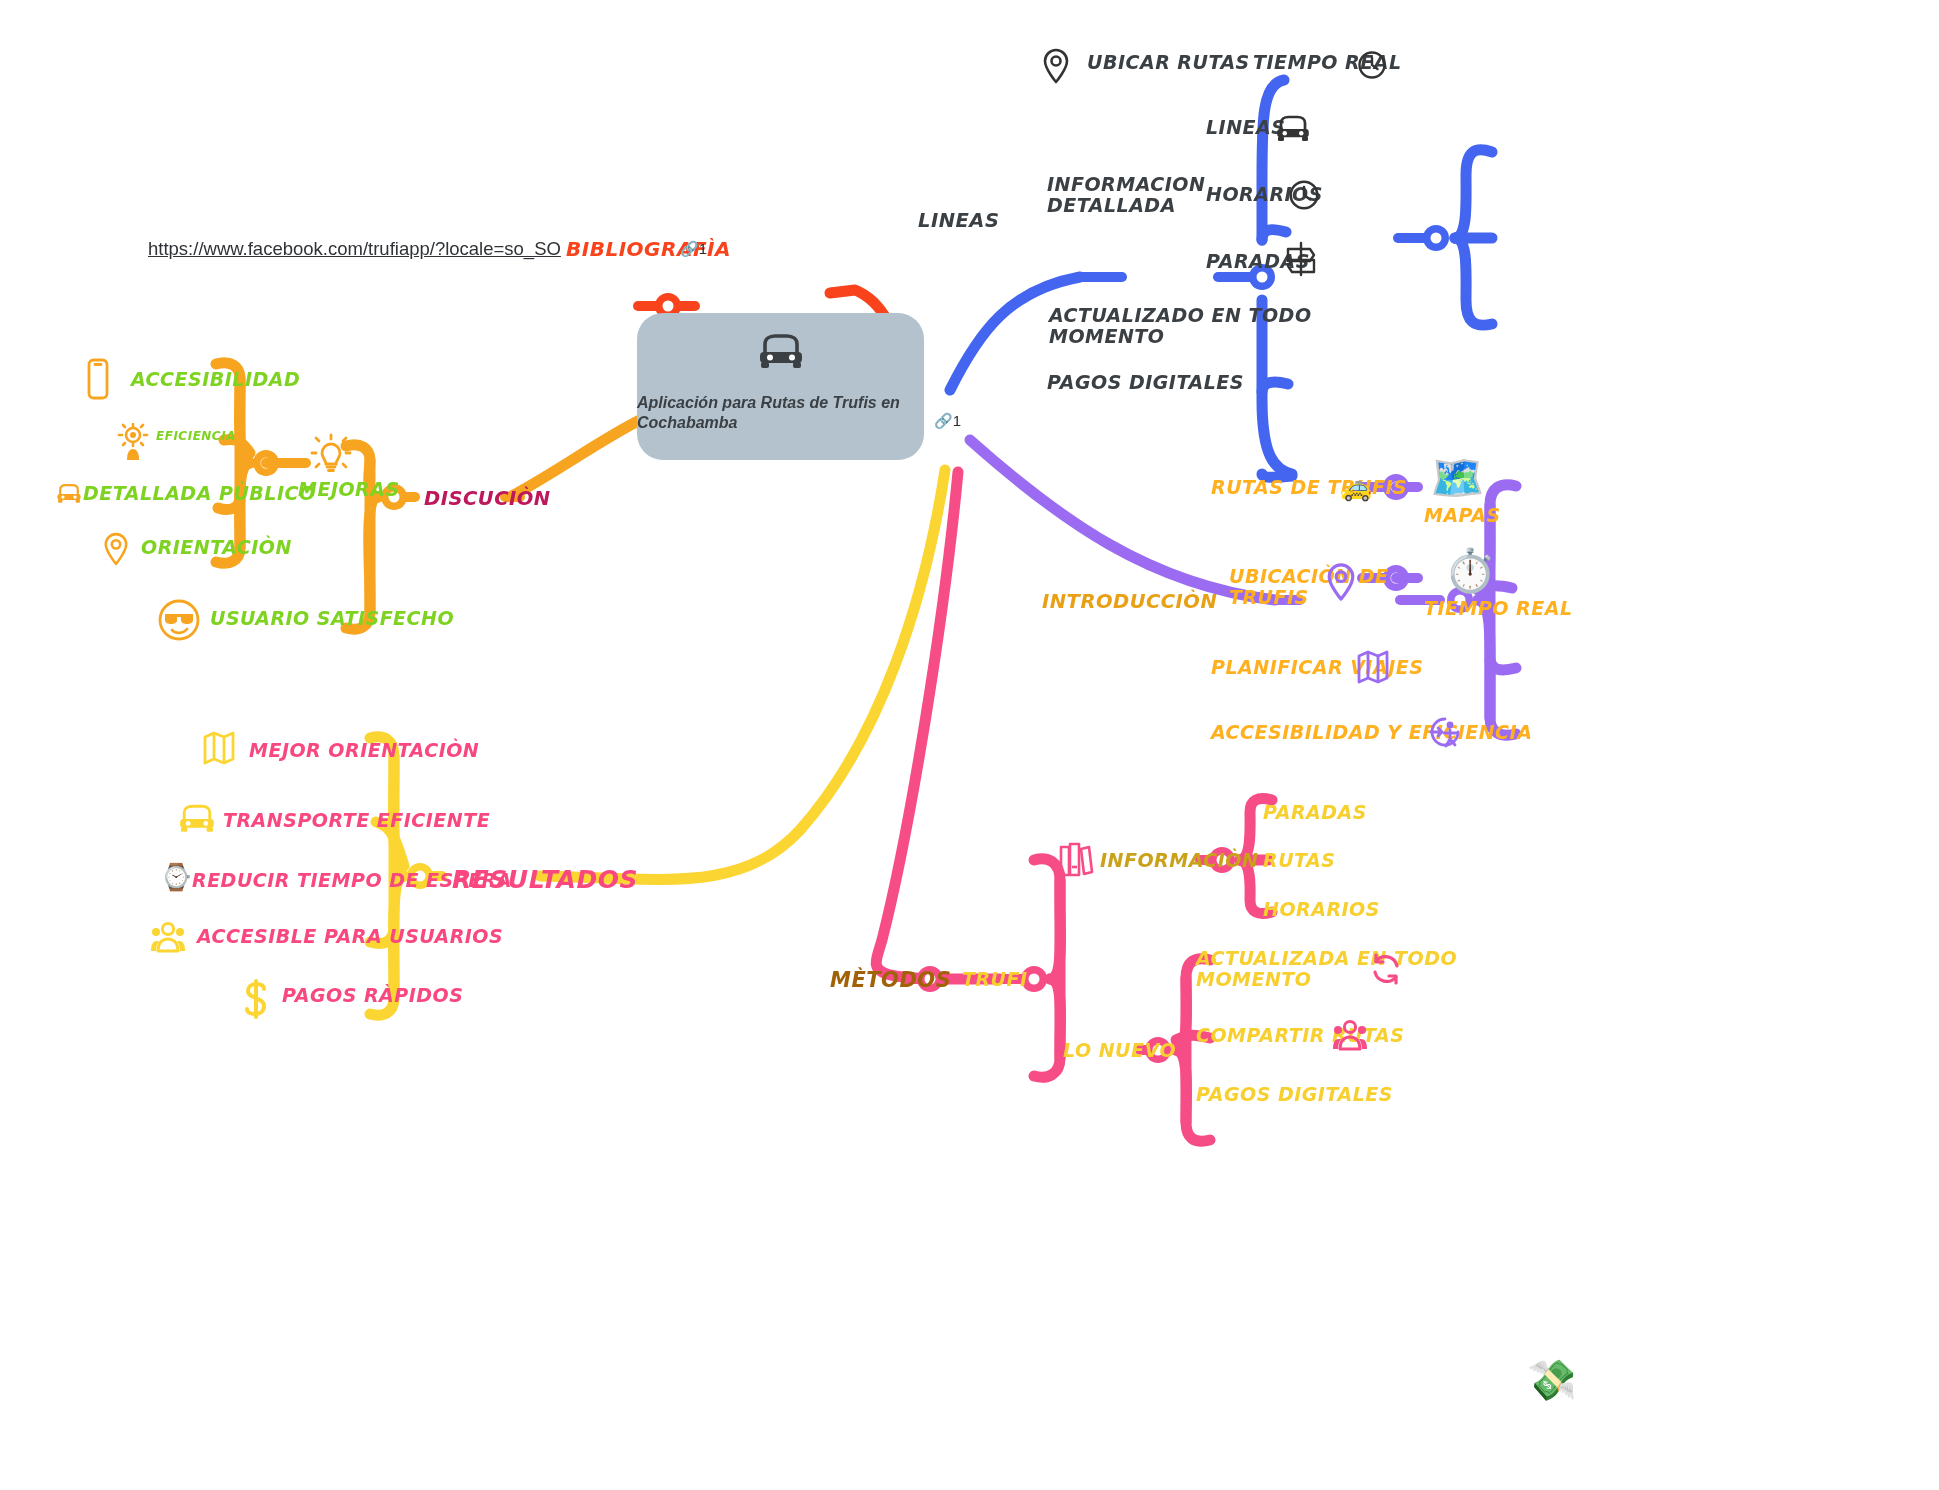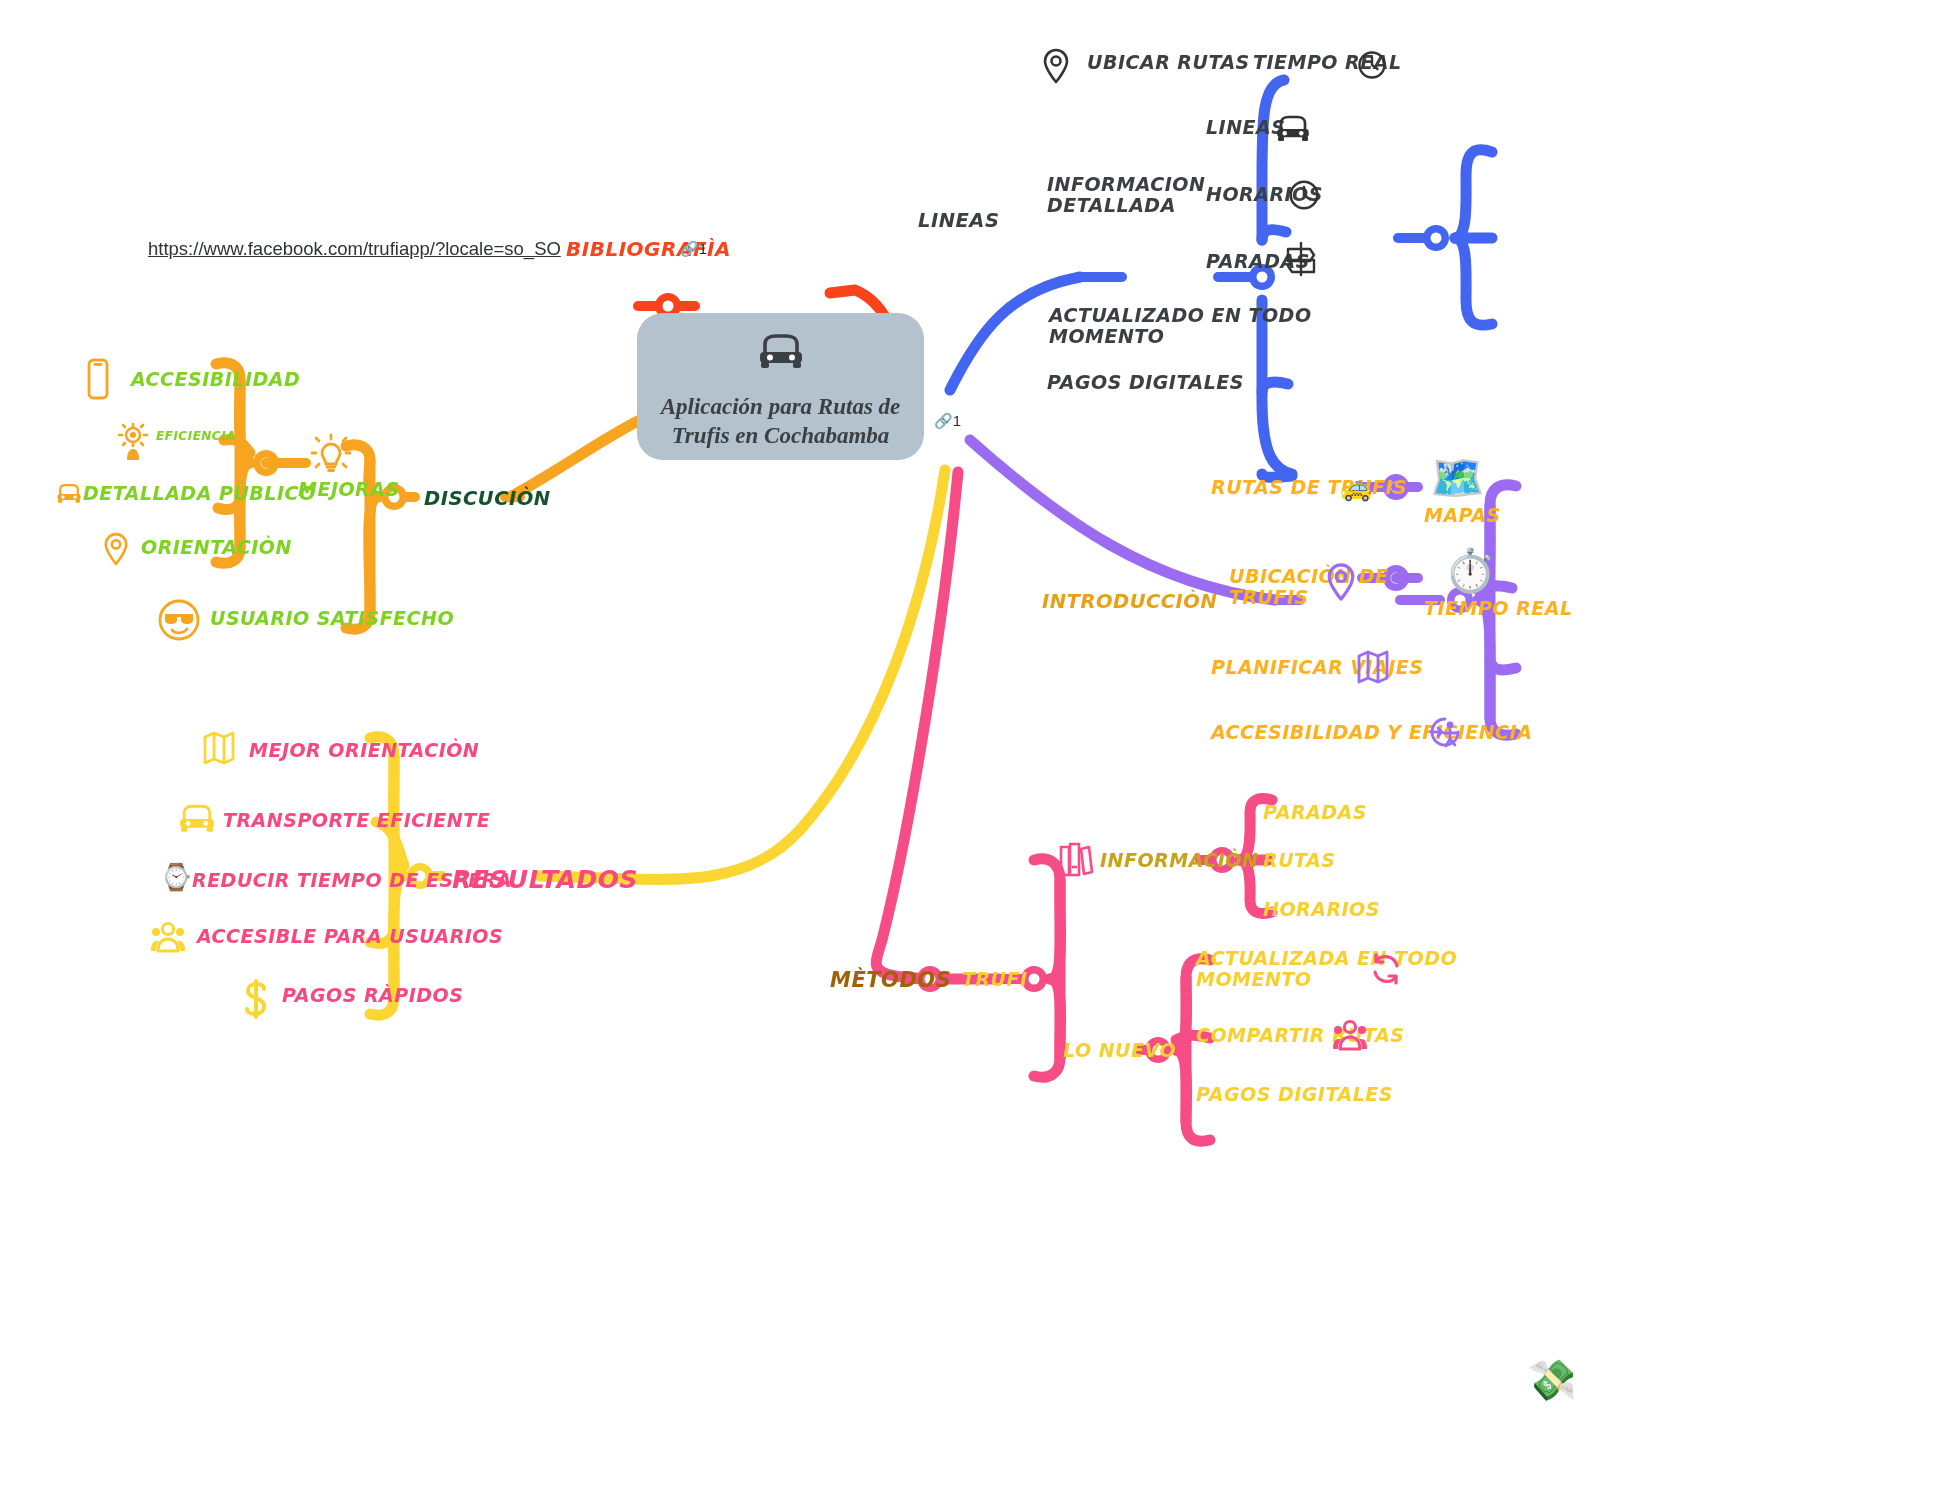--- a/index.html
+++ b/index.html
@@ -6,23 +6,23 @@
   body{width:1939px;height:1490px;position:relative;overflow:hidden;
        font-family:"DejaVu Sans",sans-serif;}
   #canvas{position:absolute;inset:0;width:1939px;height:1490px;}
   svg.wires{position:absolute;left:0;top:0;width:1939px;height:1490px;pointer-events:none;}
   .node{position:absolute;white-space:nowrap;font-style:italic;font-weight:700;
         letter-spacing:.5px;line-height:1.12;}
   .node.wrap{white-space:pre-line;}
   
   #central{position:absolute;left:637px;top:313px;width:287px;height:147px;
            background:#b3c2cc;border-radius:26px;}
-  #central .ctitle{position:absolute;left:0;right:0;top:80px;text-align:center;
-      font-style:italic;font-weight:700;font-size:23px;color:#3b4045;line-height:1.25;
-      font-family:Liberation Serif, serif;}
+  #central .ctitle{position:absolute;left:0;right:0;top:80px;text-align:left;
+      font-style:italic;font-weight:700;font-size:16px;color:#3b4045;line-height:1.25;
+      font-family:Liberation Sans, sans-serif;}
   #central .caricon{position:absolute;left:50%;top:19px;transform:translateX(-50%);}
   .attach{position:absolute;font-size:15px;color:#2b2b2b;font-style:normal;font-weight:400;
           font-family:"Liberation Sans",sans-serif;}
   .icn{position:absolute;line-height:0;}
   .emoji{position:absolute;font-size:0;line-height:0;}
   .urltext{position:absolute;font-family:"Liberation Sans",sans-serif;font-style:normal;
            font-weight:400;font-size:18.5px;color:#2f3337;text-decoration:underline;
            white-space:nowrap;}
 </style>
 </head>
@@ -356,21 +356,21 @@
   <div class="node" style="left:197px;top:926px;font-size:19px;color:#f8487f;">ACCESIBLE  PARA USUARIOS</div>
 
   <span class="icn" style="left:243px;top:979px;">
     <svg width="26" height="40" viewBox="0 0 26 40" fill="none" stroke="#fbd633" stroke-width="4" stroke-linecap="round">
       <line x1="13" y1="2" x2="13" y2="38"></line>
       <path d="M21 10 C21 6 17 5 13 5 C8 5 5 8 5 12 C5 20 21 18 21 27 C21 32 17 35 12 35 C7 35 4 33 4 30"></path>
     </svg>
   </span>
   <div class="node" style="left:282px;top:985px;font-size:19px;color:#f8487f;">PAGOS RÀPIDOS</div>
 
-  <div class="node" style="left:424px;top:488px;font-size:19.5px;color:#14532d;">DISCUCIÒN</div>
+  <div class="node" style="left:424px;top:488px;font-size:19.5px;color:#be185d;">DISCUCIÒN</div>
 
   <span class="icn" style="left:310px;top:433px;">
     <svg width="42" height="44" viewBox="0 0 42 44" fill="none" stroke="#f7a521" stroke-width="2.8" stroke-linecap="round">
       <path d="M21 11 A9 9 0 0 1 30 20 C30 25 26 27 26 31 L16 31 C16 27 12 25 12 20 A9 9 0 0 1 21 11 Z"></path>
       <line x1="17" y1="34" x2="25" y2="34"></line>
         <line x1="18.5" y1="37.5" x2="23.5" y2="37.5"></line>
       <line x1="21" y1="2" x2="21" y2="6"></line>
       <line x1="6" y1="20" x2="2" y2="20"></line>
       <line x1="40" y1="20" x2="36" y2="20"></line>
       <line x1="9" y1="8" x2="6" y2="5"></line>

